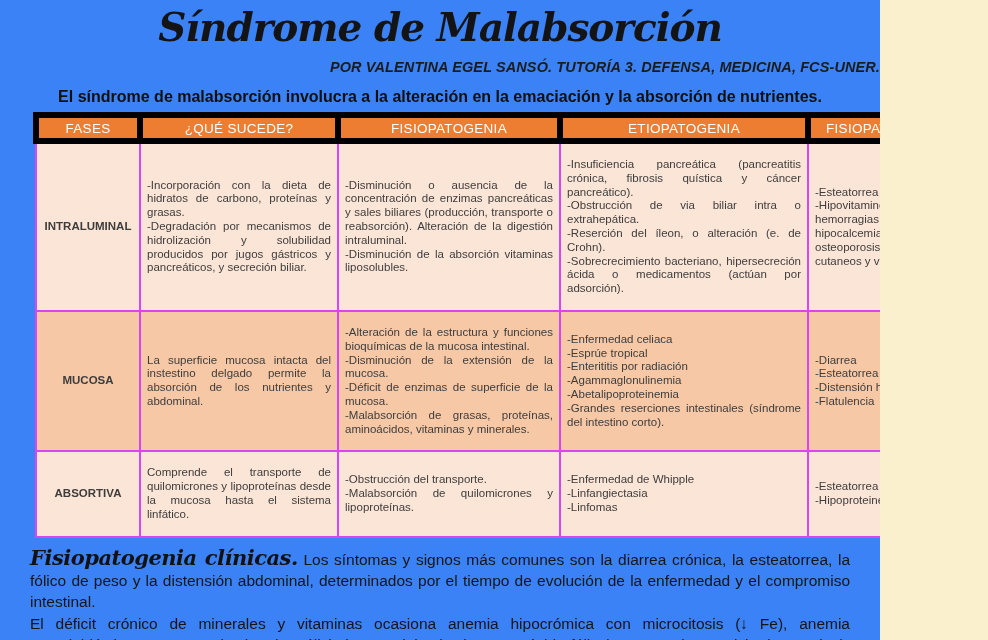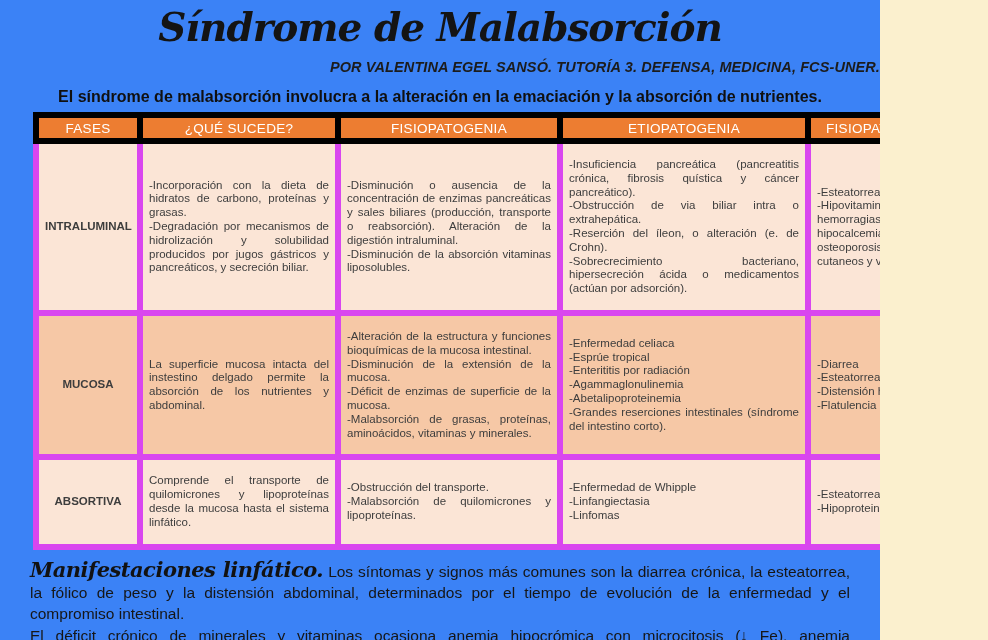--- a/index.html
+++ b/index.html
@@ -74,21 +74,21 @@
     color: #FFFFFF;
     font-weight: 400;
     font-size: 13.5px;
     height: 26px;
     text-align: center;
     vertical-align: middle;
     letter-spacing: 0.3px;
     border: 6px solid #000000;
   }
   table.malabs-table td {
-    border: 6px solid #d946ef;
+    border: 2px solid #d946ef;
     vertical-align: middle;
     padding: 14px 6px;
     font-size: 11.5px;
     line-height: 1.2;
     color: #3d3d3d;
     margin-top: 36px;
   }
   tr.row-light td { background: #FBE5D6; }
   tr.row-medium td { background: #F6C8A6; }
   td.fase-cell {
@@ -173,17 +173,17 @@
 -Malabsorción de quilomicrones y lipoproteínas.</td>
         <td class="content-cell">-Enfermedad de Whipple
 -Linfangiectasia
 -Linfomas</td>
         <td class="content-cell">-Esteatorrea
 -Hipoproteinemia</td>
       </tr>
     </tbody>
   </table>
 
-  <p class="para para-manif"><span class="script-heading">Manifestaciones linfático.</span> <span>Los síntomas y signos más comunes son la diarrea crónica, la esteatorrea, la fólico de peso y la distensión abdominal, determinados por el tiempo de evolución de la enfermedad y el compromiso intestinal.</span></p>
+  <p class="para para-manif"><span class="script-heading">Fisiopatogenia clínicas.</span> <span>Los síntomas y signos más comunes son la diarrea crónica, la esteatorrea, la fólico de peso y la distensión abdominal, determinados por el tiempo de evolución de la enfermedad y el compromiso intestinal.</span></p>
 
   <p class="para para-deficit">El déficit crónico de minerales y vitaminas ocasiona anemia hipocrómica con microcitosis (↓ Fe), anemia megaloblástica con macrocitosis y hemólisis intramedular (↓ vit. B12 y ácido fólico), parestesias o crisis de tetania (↓ Ca y vit. D), osteomalacia y osteoporosis (↓ Ca y proteínas), fenómenos hemorrágicos (↓ vit. K).  El déficit proteico da lugar a la hipoalbuminemia, la formación de edemas generalizados y hasta la emaciación.</p>
 
 </div>
 
 </body></html>

